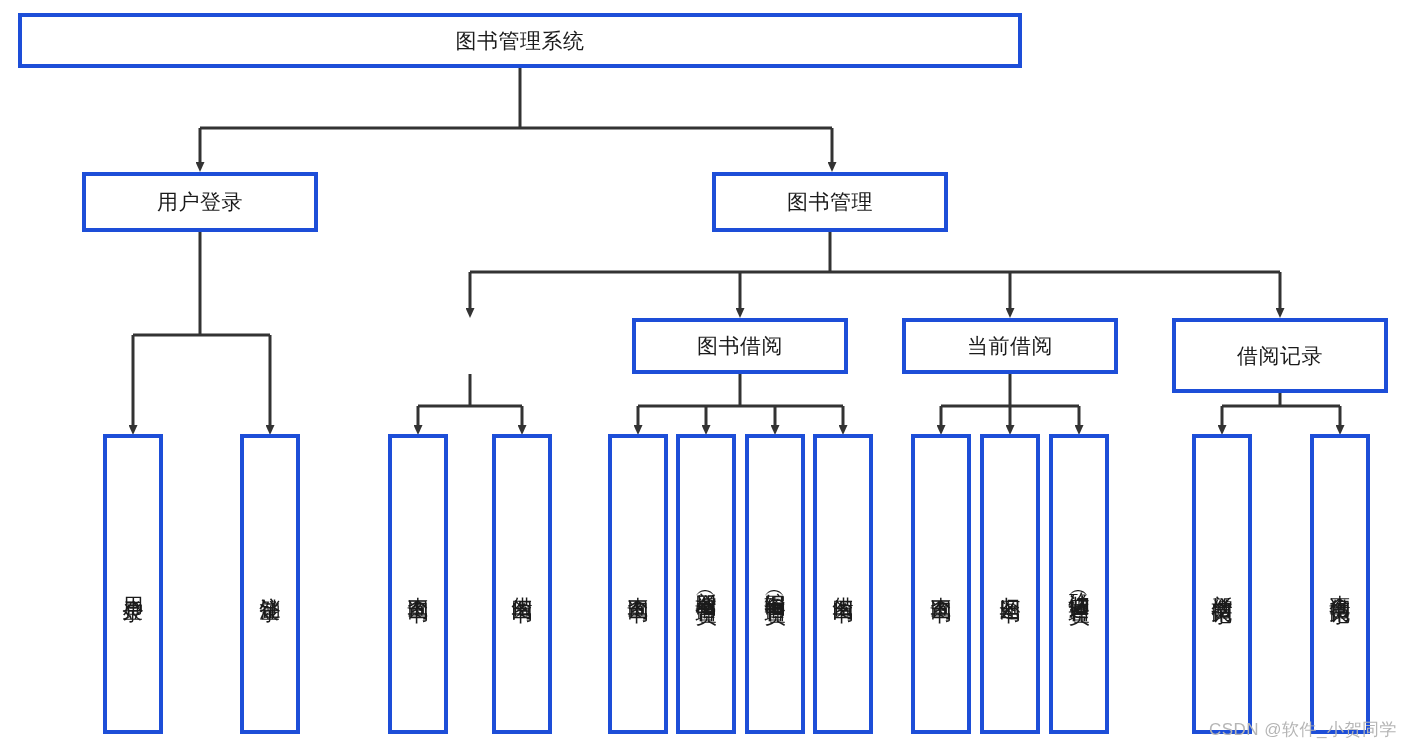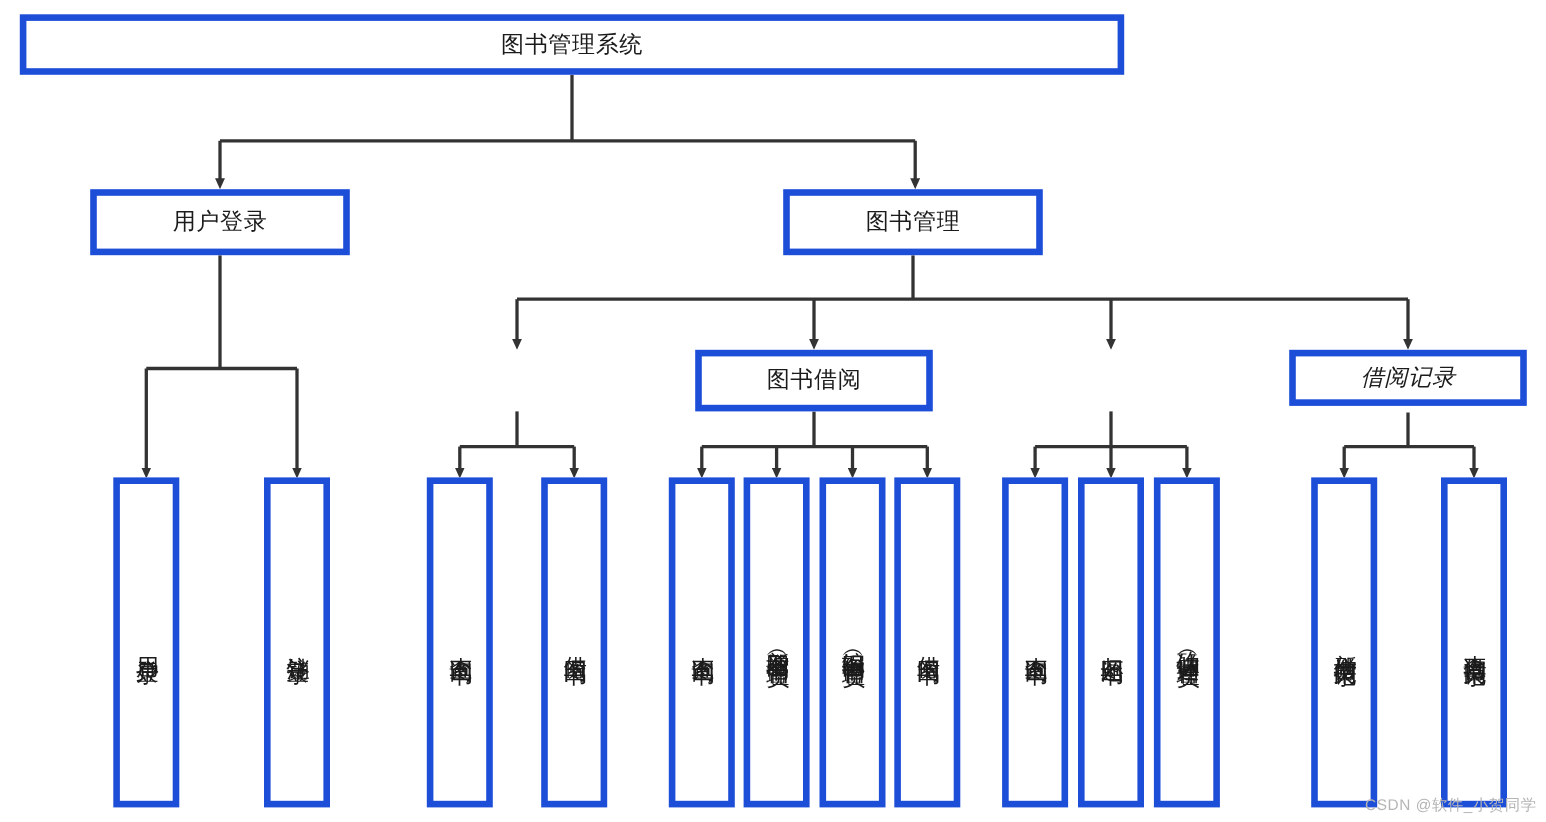--- a/index.html
+++ b/index.html
@@ -22,21 +22,21 @@
     position: absolute;
     left: 0;
     top: 0;
     width: 1405px;
     height: 747px;
     pointer-events: none;
   }
   .node {
     position: absolute;
     box-sizing: border-box;
-    border: 6px solid #1d4ed8;
+    border: 4px solid #1d4ed8;
     background: #ffffff;
     display: flex;
     align-items: center;
     justify-content: center;
     color: #1b1b1b;
     z-index: 2;
   }
   .node.horiz {
     font-size: 21px;
     letter-spacing: 0.5px;
@@ -53,21 +53,21 @@
   }
   .node.vert .vtxt {
     writing-mode: vertical-rl;
     text-orientation: upright;
     white-space: nowrap;
   }
   #watermark {
     position: absolute;
     right: 8px;
     bottom: 6px;
-    font-size: 14px;
+    font-size: 17px;
     color: #b5b5b5;
     letter-spacing: 0.5px;
     z-index: 5;
     white-space: nowrap;
     font-family: "Liberation Sans", "DejaVu Sans", sans-serif;
   }
 </style>
 </head>
 <body>
 
@@ -130,21 +130,24 @@
   <div class="node horiz" style="left:82px; top:172px; width:236px; height:60px;">
     <span>用户登录</span>
   </div>
   <div class="node horiz" style="left:712px; top:172px; width:236px; height:60px;">
     <span>图书管理</span>
   </div>
 
   <div class="node horiz" style="left:632px; top:318px; width:216px; height:56px;text-align:center;">
     <span>图书借阅</span>
   </div>
-  <div class="node horiz" style="left:1172px; top:318px; width:216px; height:51px;font-style:italic;">
+  <div class="node horiz" style="left:902px; top:318px; width:216px; height:56px;">
+    <span>当前借阅</span>
+  </div>
+  <div class="node horiz" style="left:1172px; top:318px; width:216px; height:75px;">
     <span>借阅记录</span>
   </div>
 
   <div class="node vert" style="left:103px; top:434px; width:60px; height:300px;">
     <span class="vtxt">用户登录</span>
   </div>
   <div class="node vert" style="left:240px; top:434px; width:60px; height:300px;">
     <span class="vtxt">注销登录</span>
   </div>
 

